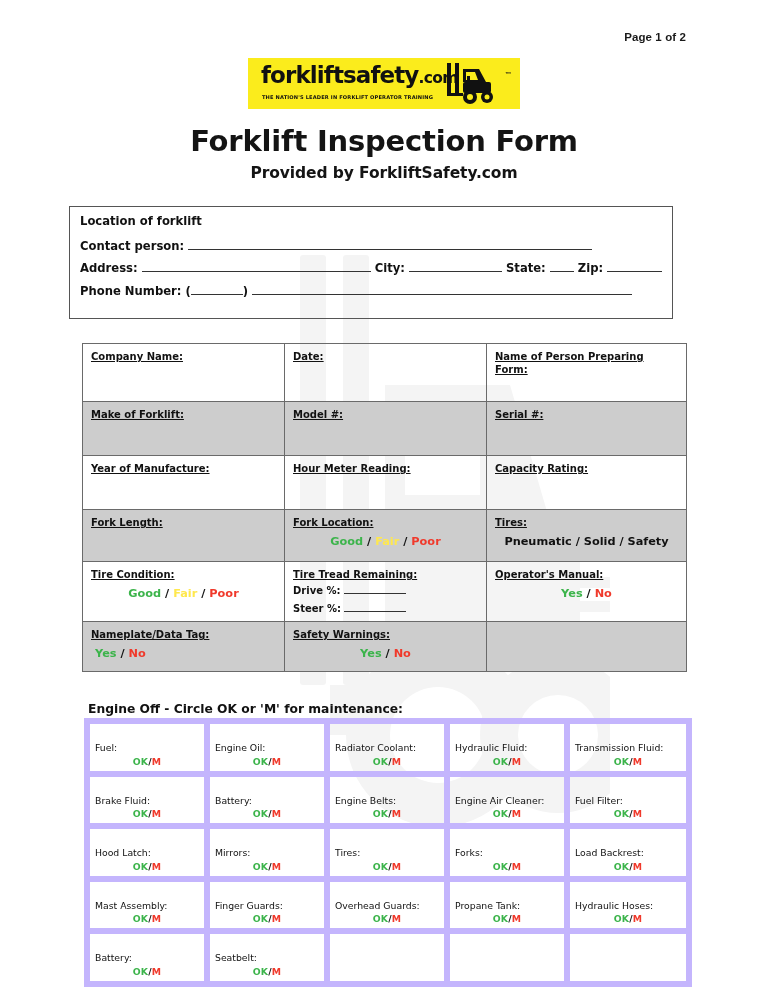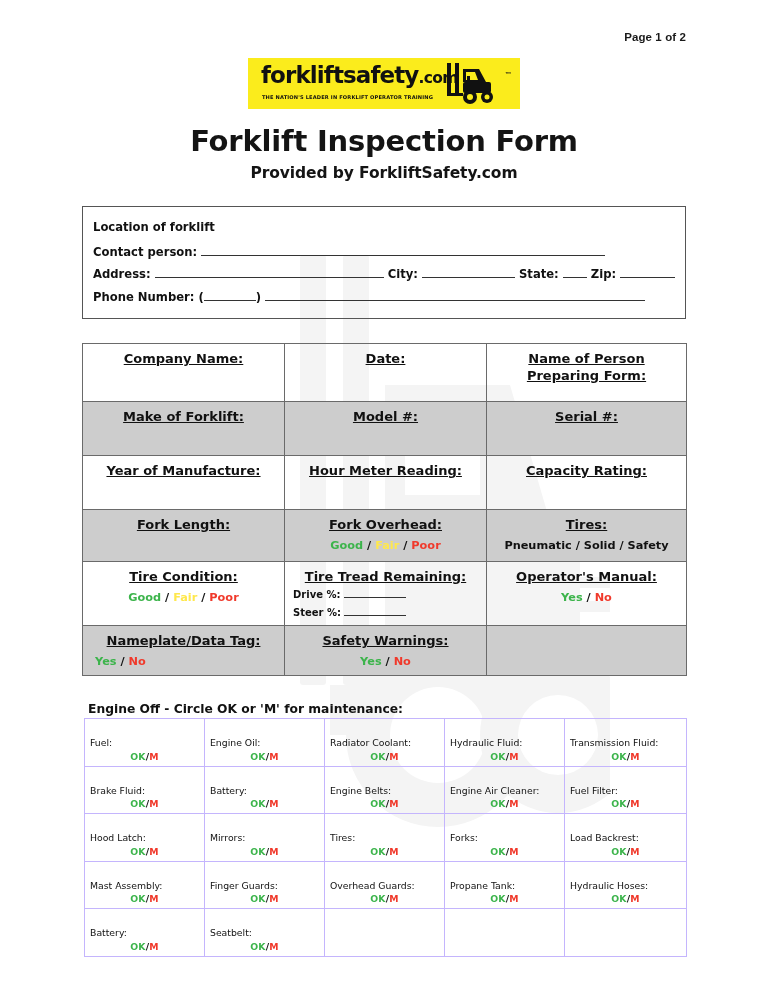--- a/index.html
+++ b/index.html
@@ -125,27 +125,27 @@
     font-family: "DejaVu Sans", sans-serif;
     font-size: 15.5px;
     font-weight: bold;
     color: #141414;
     letter-spacing: -0.1px;
   }
 
   
   .loc-box {
     position: absolute;
-    left: 82px;
+    left: 69px;
     top: 206px;
     width: 604px;
     height: 113px;
     border: 1.2px solid #555;
     background: transparent;
-    padding: 15px 10px 0 10px;
+    padding: 9px 10px 0 10px;
   }
   .loc-line {
     font-size: 11.6px;
     font-weight: bold;
     color: #111;
     white-space: nowrap;
     line-height: 1;
     margin-bottom: 11px;
     font-family: "DejaVu Sans", sans-serif;
   }
@@ -173,26 +173,25 @@
     vertical-align: top;
     padding: 6px 8px 5px 8px;
     font-family: "DejaVu Sans", sans-serif;
     background: transparent;
   }
   .info-table tr.shaded td { background: #cdcdcd; }
   .info-table .c1 { width: 202px; }
   .info-table .c2 { width: 202px; }
   .info-table .c3 { width: 200px; }
   .cell-label {
-    font-size: 13px;
+    font-size: 10px;
     font-weight: bold;
     color: #111;
     text-decoration: underline;
     line-height: 1.32;
-    text-align: center;
   }
   .cell-opts {
     text-align: center;
     font-size: 11.3px;
     font-weight: bold;
     margin-top: 6px;
     line-height: 1.3;
   }
   .cell-opts-left {
     text-align: left;
@@ -234,21 +233,21 @@
   
   .check-table {
     position: absolute;
     left: 84px;
     top: 718px;
     width: 602px;
     border-collapse: collapse;
     table-layout: fixed;
   }
   .check-table td {
-    border: 1px solid #c4b5fd;
+    border: 6px solid #c4b5fd;
     padding: 18px 5px 4px 5px;
     height: 30px;
     vertical-align: top;
     font-family: "DejaVu Sans", sans-serif;
     background: transparent;
   }
   .chk-label {
     font-size: 9.3px;
     color: #111;
     line-height: 1.25;
@@ -381,21 +380,21 @@
           <td class="c3">
             <div class="cell-label">Capacity Rating:</div>
           </td>
         </tr>
 
         <tr class="shaded row-h-opt">
           <td class="c1">
             <div class="cell-label">Fork Length:</div>
           </td>
           <td class="c2">
-            <div class="cell-label">Fork Overhead:</div>
+            <div class="cell-label">Fork Location:</div>
             <div class="cell-opts">
               <span class="g">Good</span>
               <span class="sep">/</span>
               <span class="y">Fair</span>
               <span class="sep">/</span>
               <span class="r">Poor</span>
             </div>
           </td>
           <td class="c3">
             <div class="cell-label">Tires:</div>

